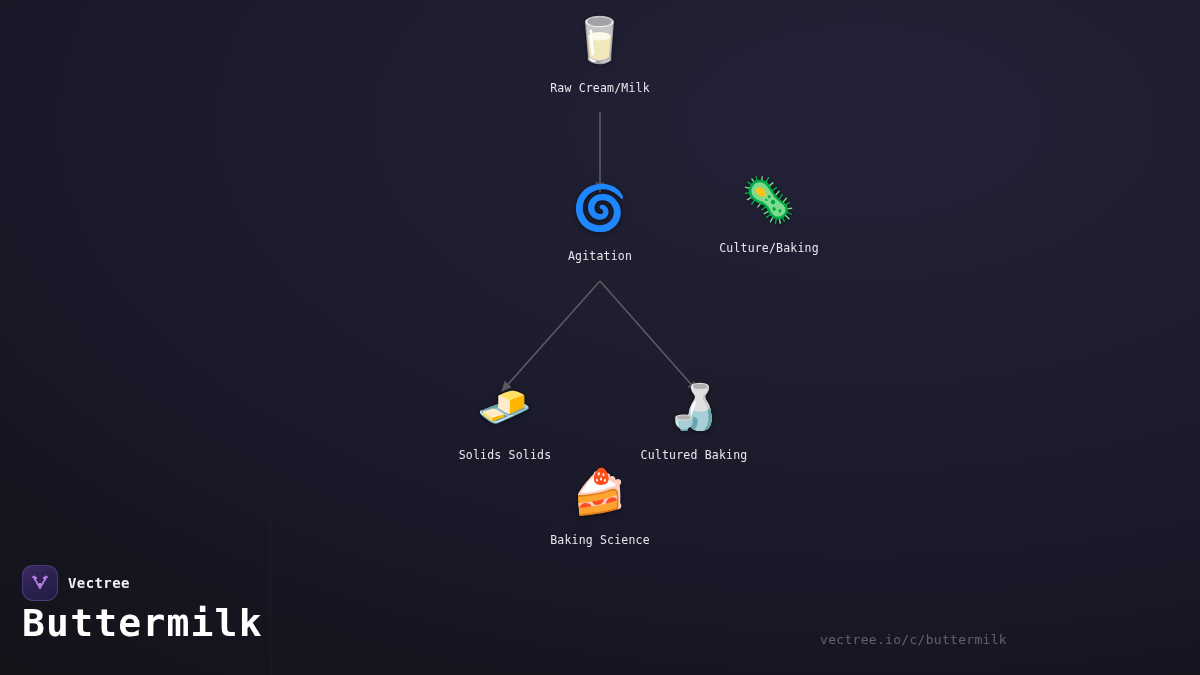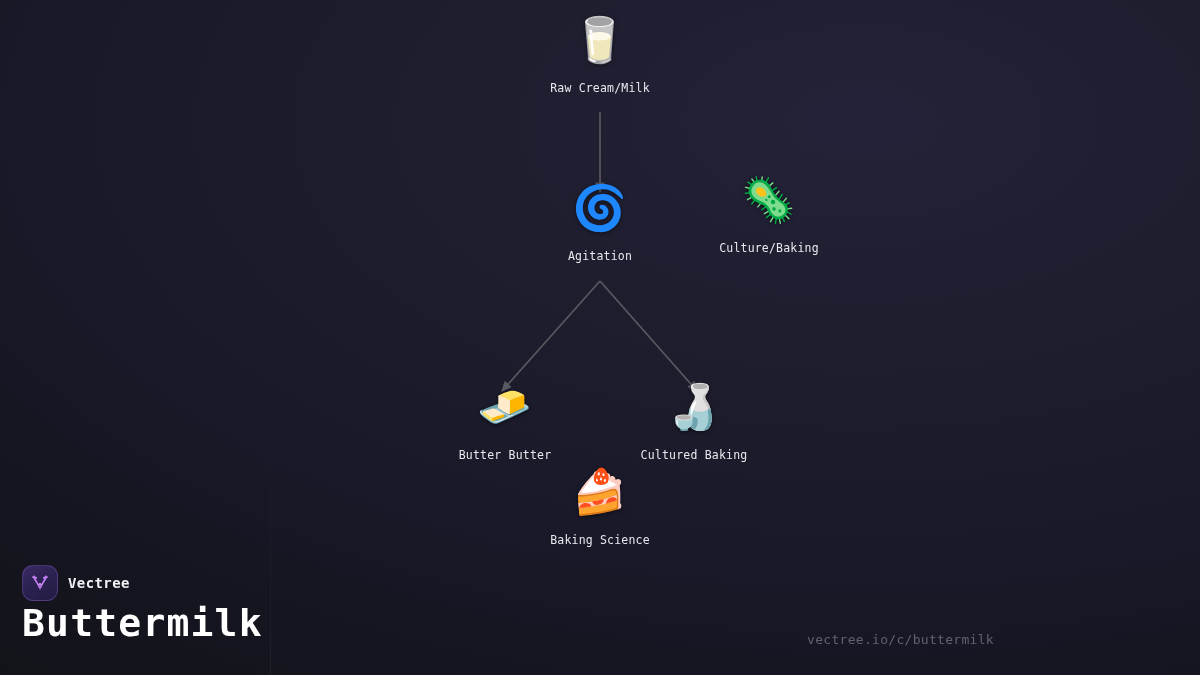--- a/index.html
+++ b/index.html
@@ -97,21 +97,21 @@
     left:22px; top:36px;
     font-family:"DejaVu Sans Mono","Liberation Mono",monospace;
     font-size:38px;
     font-weight:bold;
     letter-spacing:1.2px;
     color:#ffffff;
     white-space:nowrap;
   }
   #footer-url {
     position:absolute;
-    right:18px; bottom:28px;
+    right:5px; bottom:28px;
     font-family:"DejaVu Sans Mono","Liberation Mono",monospace;
     font-size:13px;
     letter-spacing:0.3px;
     color:#62626f;
     white-space:nowrap;
   }
 </style>
 </head>
 <body>
 
@@ -145,21 +145,21 @@
       <div class="node-label">Agitation</div>
     </div>
 
     <div class="node" style="left:769px; top:216px;">
       <div class="node-icon" style="font-size:44px;">🦠</div>
       <div class="node-label">Culture/Baking</div>
     </div>
 
     <div class="node" style="left:505px; top:423px;">
       <div class="node-icon" style="font-size:44px;">🧈</div>
-      <div class="node-label">Butter Butter</div>
+      <div class="node-label">Solids Solids</div>
     </div>
 
     <div class="node" style="left:694px; top:423px;">
       <div class="node-icon" style="font-size:44px;">🍶</div>
       <div class="node-label">Cultured Baking</div>
     </div>
 
     <div class="node" style="left:600px; top:508px;">
       <div class="node-icon" style="font-size:44px;">🍰</div>
       <div class="node-label">Baking Science</div>

